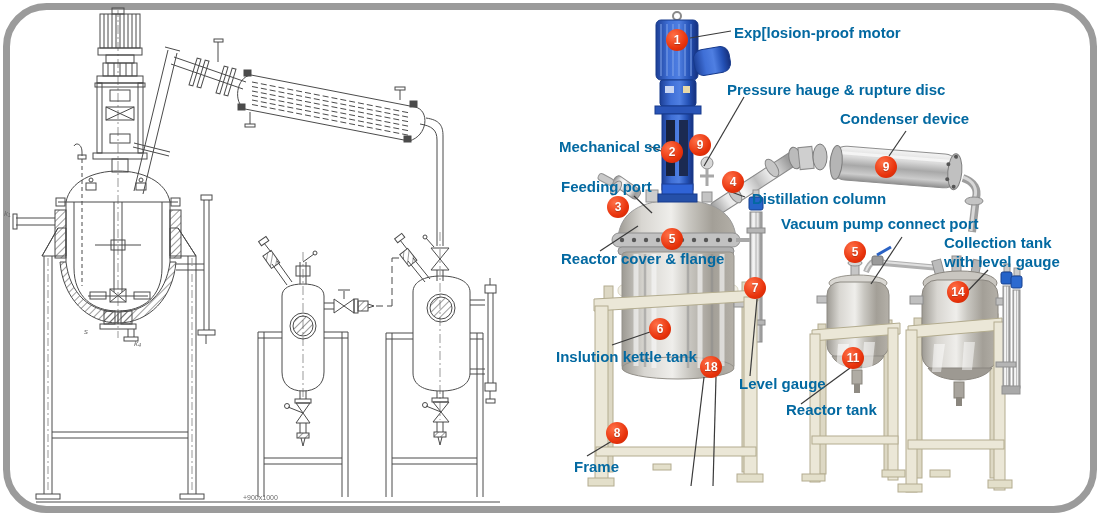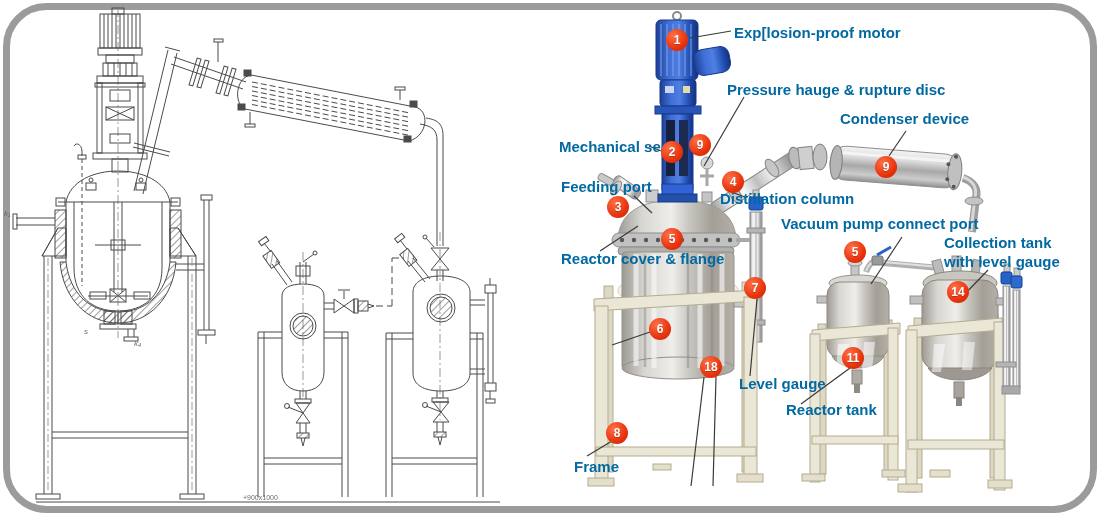--- a/index.html
+++ b/index.html
@@ -418,25 +418,26 @@
       <line x1="716" y1="377" x2="713" y2="486"></line>
     </g>
   </g>
 </svg>
 
 <div class="lbl" style="left:734px;top:23px">Exp[losion-proof motor</div>
 <div class="lbl" style="left:727px;top:80px">Pressure hauge &amp; rupture disc</div>
 <div class="lbl" style="left:840px;top:109px">Condenser device</div>
 <div class="lbl" style="left:559px;top:137px">Mechanical seal</div>
 <div class="lbl" style="left:561px;top:177px">Feeding port</div>
-<div class="lbl" style="left:720px;top:189px">Distillation column</div>
+<div class="lbl" style="left:752px;top:189px">Distillation column</div>
 <div class="lbl" style="left:781px;top:214px">Vacuum pump connect port</div>
 <div class="lbl" style="left:944px;top:233px">Collection tank
 with level gauge</div>
 <div class="lbl" style="left:561px;top:249px">Reactor cover &amp; flange</div>
+<div class="lbl" style="left:556px;top:347px">Inslution kettle tank</div>
 <div class="lbl" style="left:739px;top:374px">Level gauge</div>
 <div class="lbl" style="left:786px;top:400px">Reactor tank</div>
 <div class="lbl" style="left:574px;top:457px">Frame</div>
 
 <div class="co" style="left:677px;top:40px">1</div>
 <div class="co" style="left:672px;top:152px">2</div>
 <div class="co" style="left:618px;top:207px">3</div>
 <div class="co" style="left:733px;top:182px">4</div>
 <div class="co" style="left:672px;top:239px">5</div>
 <div class="co" style="left:660px;top:329px">6</div>

